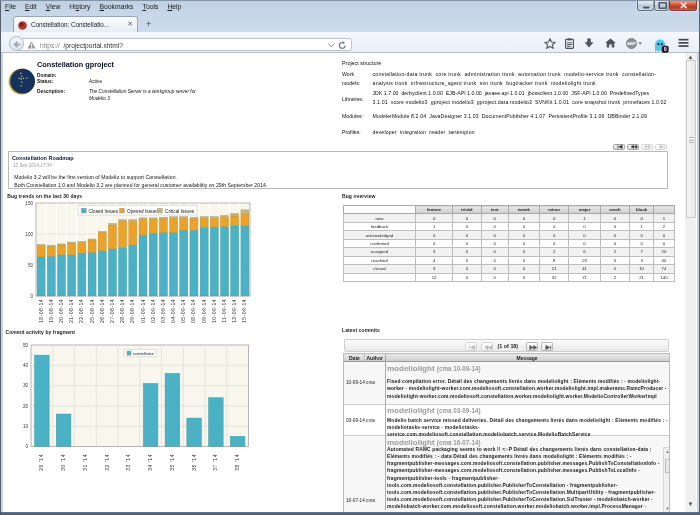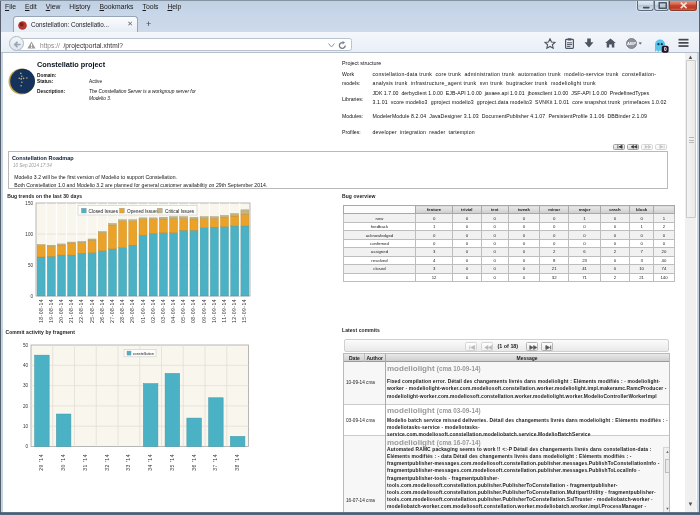--- a/index.html
+++ b/index.html
@@ -172,21 +172,21 @@
       <circle cx="12.8" cy="5.4" r="0.8"></circle>
         <circle cx="13.8" cy="8.3" r="0.8"></circle>
       <circle cx="11.2" cy="10.3" r="0.8"></circle>
         <circle cx="13.2" cy="10.8" r="0.9"></circle>
       <circle cx="15.6" cy="10.4" r="0.8"></circle>
         <circle cx="18.9" cy="10.0" r="0.8"></circle>
       <circle cx="13.9" cy="14.2" r="0.8"></circle>
         <circle cx="13.1" cy="17.8" r="0.8"></circle>
     </g>
   </svg>
-  <h1 class="proj">Constellatio project</h1>
+  <h1 class="proj">Constellation gproject</h1>
   <div class="abs t5" style="left:37px;top:72.6px"><span class="lbl">Domain:</span></div>
   <div class="abs t5" style="left:37px;top:78.6px"><span class="lbl">Status:</span></div>
   <div class="abs t5" style="left:89px;top:78.6px">Active</div>
   <div class="abs t5" style="left:37px;top:89.2px"><span class="lbl">Description:</span></div>
   <div class="abs t5" style="left:89px;top:89.2px;font-style:italic;width:122px">The Constellation Server is a workgroup server for Modelio 3.</div>
 
   <div class="abs" style="left:342px;top:60px;font-size:5.4px;color:#111">Project structure</div>
   <div class="abs ps" style="left:342px;top:70.3px">Work<br>models:</div>
   <div class="abs ps nw" id="w1" style="left:372.5px;top:70.3px;letter-spacing:0.25px">constellation-data trunk&nbsp; core trunk&nbsp; administration trunk&nbsp; automation trunk&nbsp; modelio-service trunk&nbsp; constellation-</div>
   <div class="abs ps nw" id="w2" style="left:372.5px;top:79px;letter-spacing:0.24px">analysis trunk&nbsp; infrastructure_agent trunk&nbsp; svn trunk&nbsp; bugtracker trunk&nbsp; modeliolight trunk</div>

